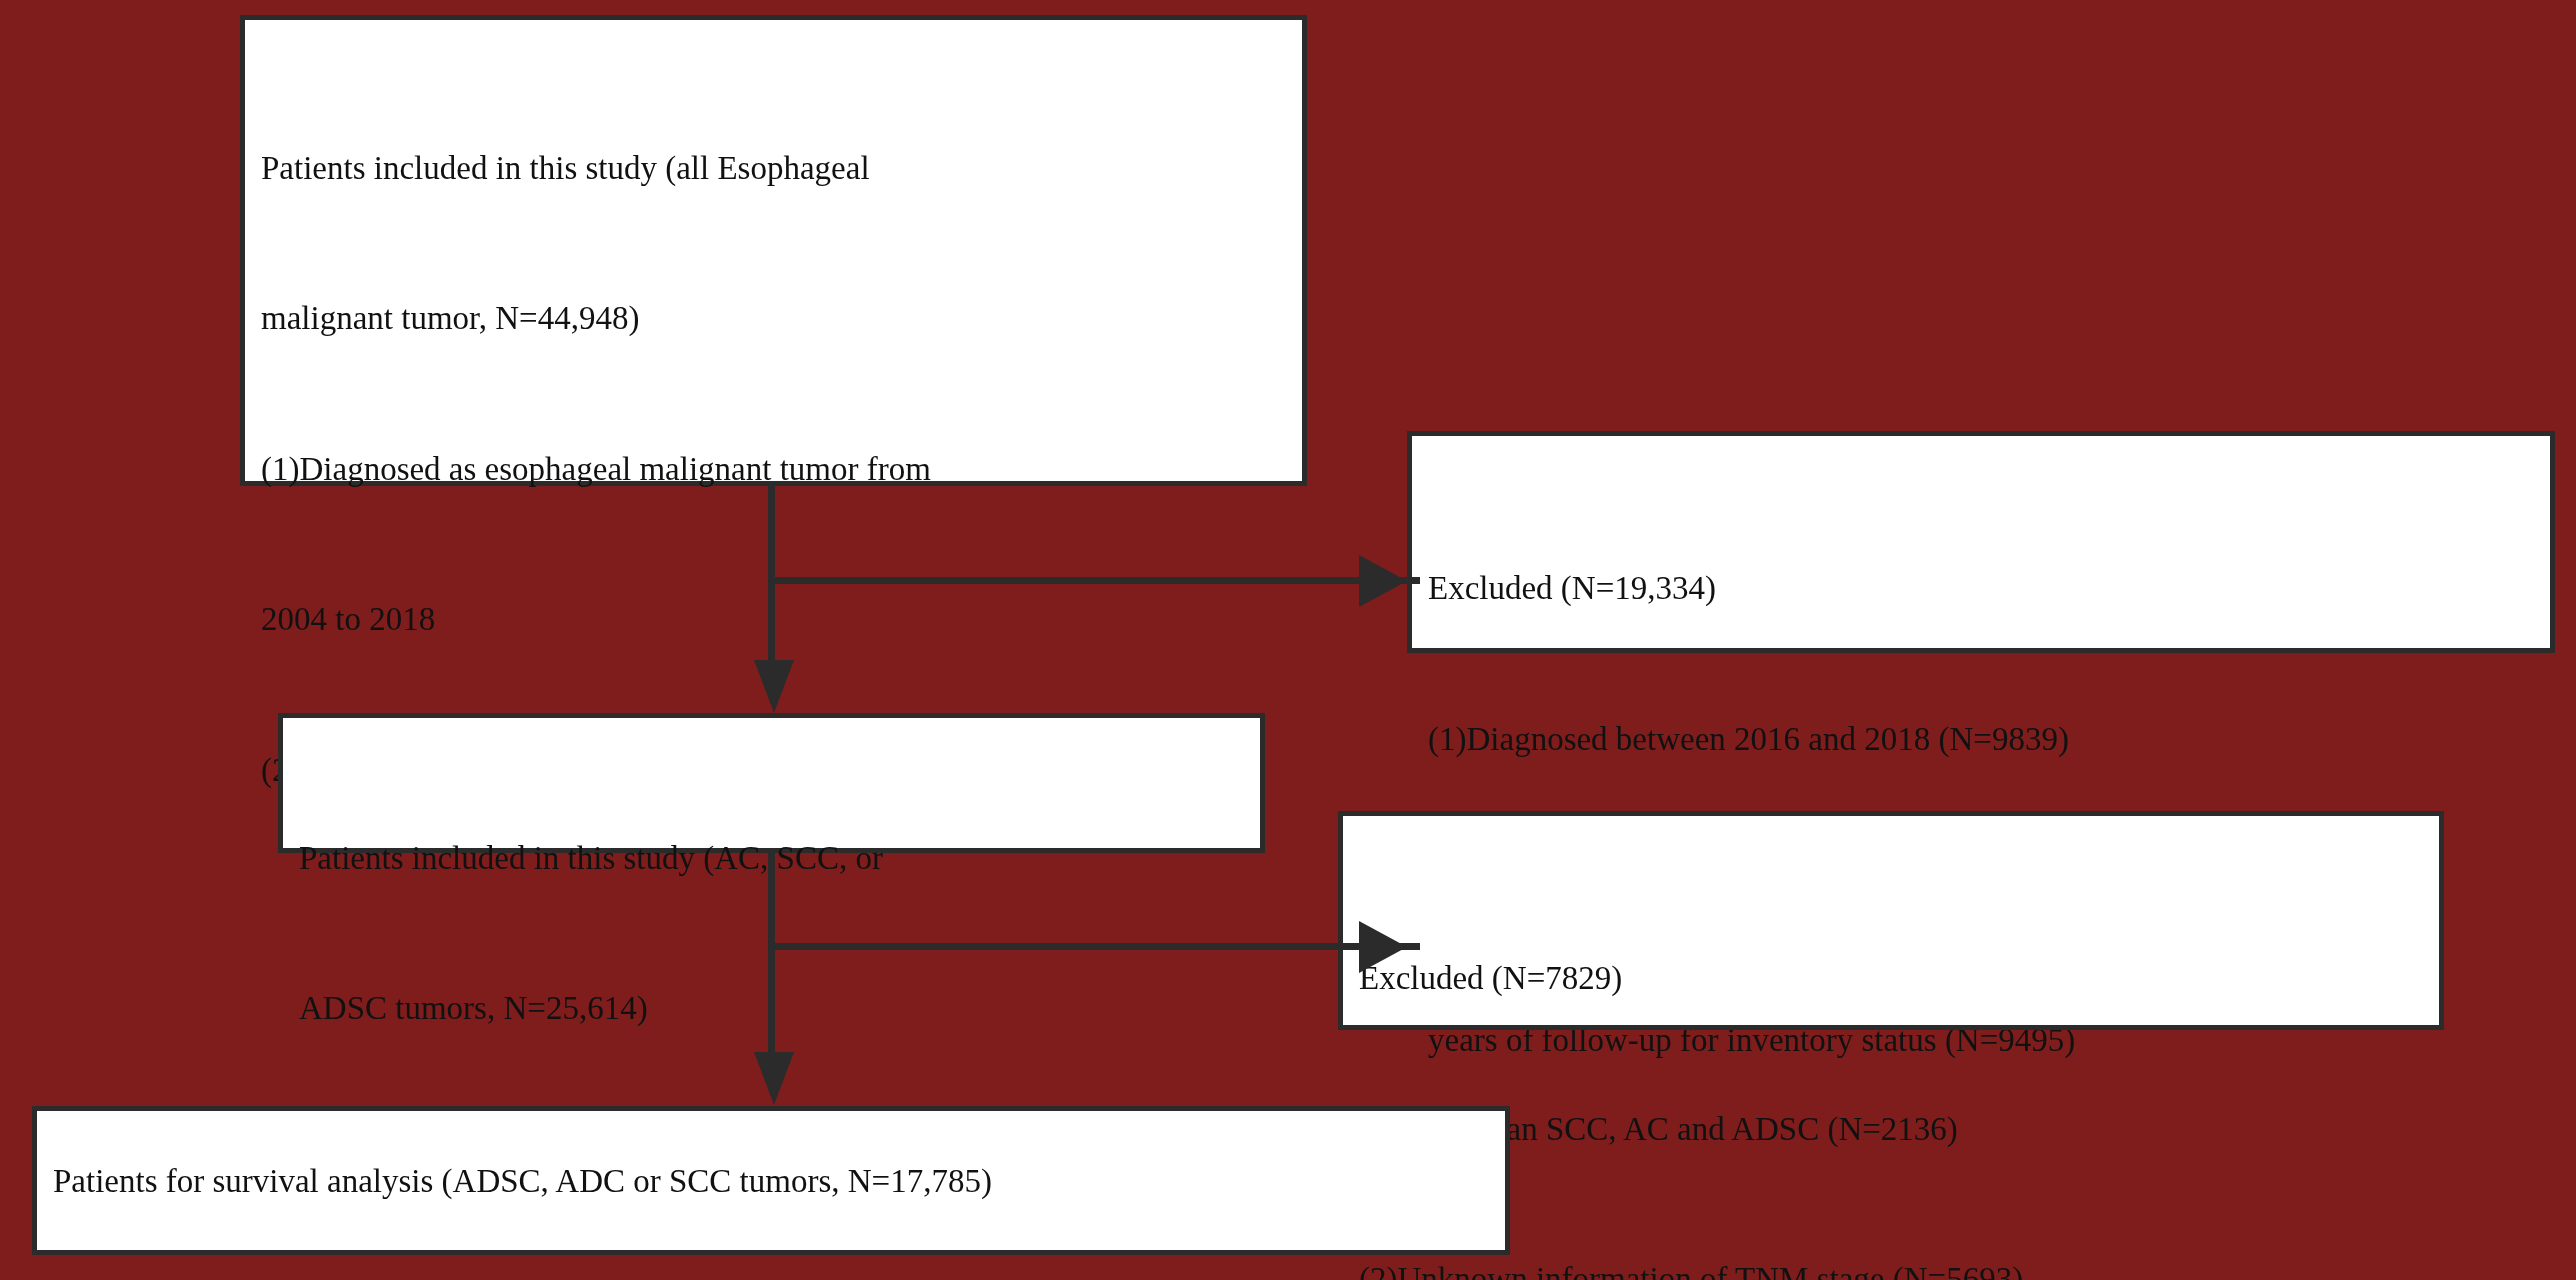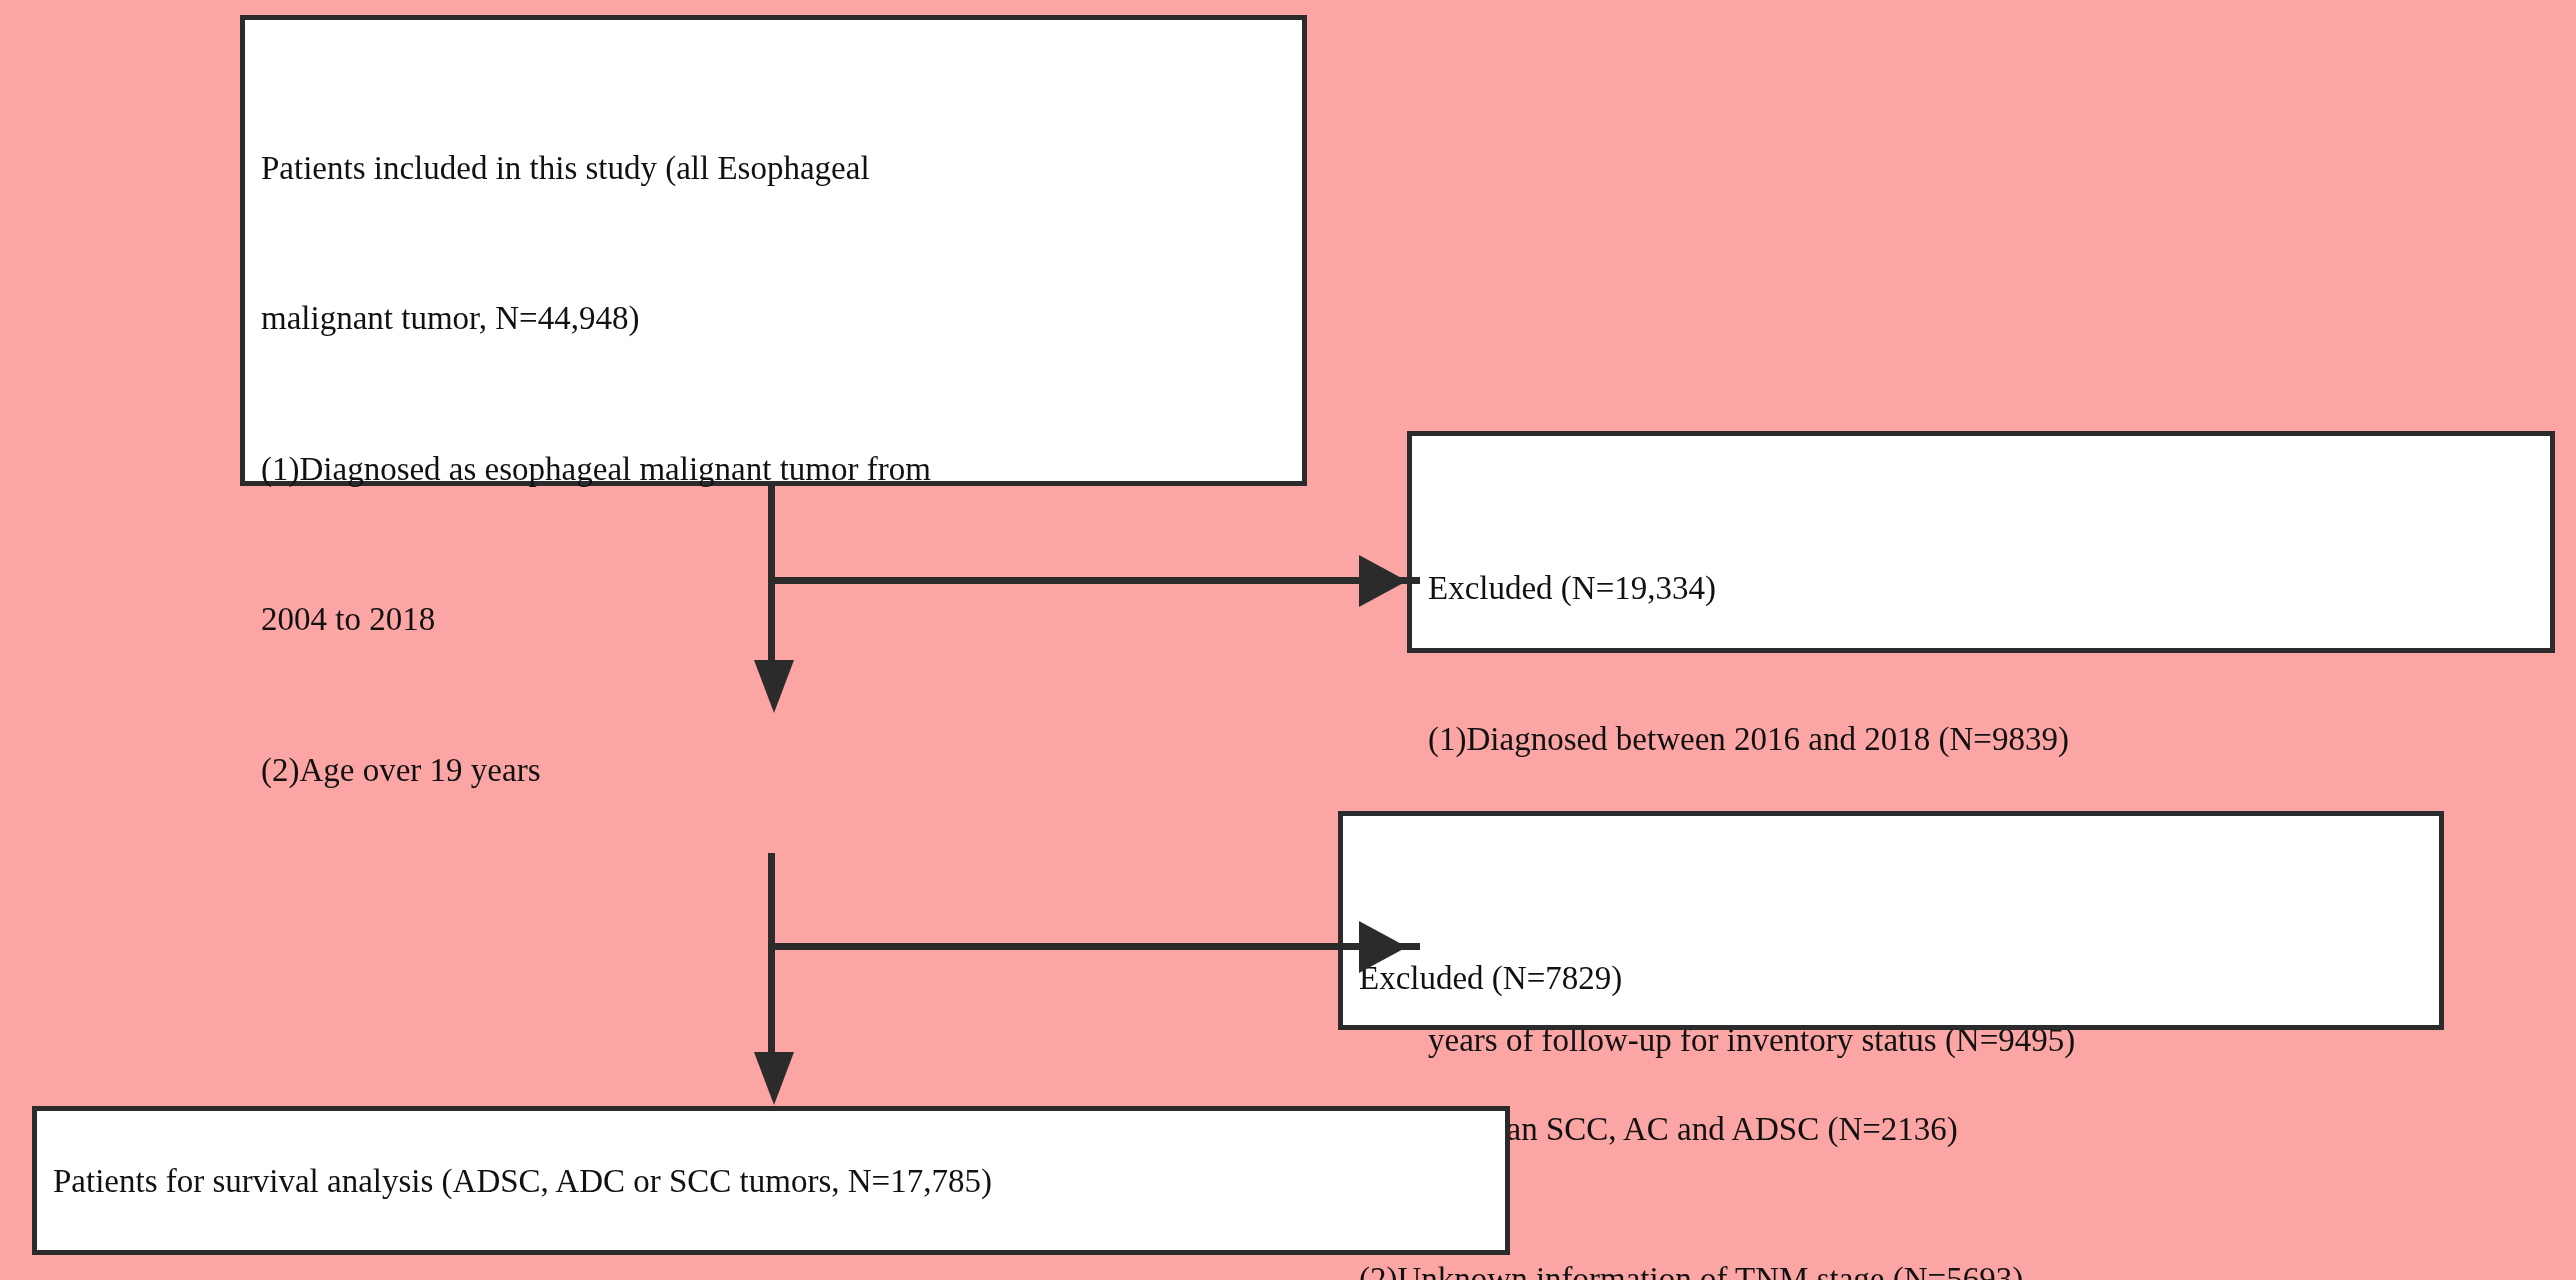--- a/index.html
+++ b/index.html
@@ -5,21 +5,21 @@
 <style>
   html, body {
     margin: 0;
     padding: 0;
     background: #ffffff;
   }
   #canvas {
     position: relative;
     width: 2576px;
     height: 1280px;
-    background: #fca5a5;
+    background: #7f1d1d;
     font-family: "Liberation Serif", "DejaVu Serif", serif;
     overflow: hidden;
   }
   .node {
     position: absolute;
     box-sizing: border-box;
     background: #ffffff;
     border: 5.5px solid #2b2b2b;
     color: #111111;
   }
@@ -110,20 +110,26 @@
 
   <div class="node" id="box-excluded-one">
     <div class="node-text">
       <span class="ln">Excluded (N=19,334)</span>
       <span class="ln">(1)Diagnosed between 2016 and 2018 (N=9839)</span>
       <span class="ln">(2)Died within 1 month of diagnosis or had less than 5</span>
       <span class="ln">years of follow-up for inventory status (N=9495)</span>
     </div>
   </div>
 
+  <div class="node" id="box-cohort-histo">
+    <div class="node-text">
+      <span class="ln">Patients included in this study (AC, SCC, or</span>
+      <span class="ln">ADSC tumors, N=25,614)</span>
+    </div>
+  </div>
 
   <div class="node" id="box-excluded-two">
     <div class="node-text">
       <span class="ln">Excluded (N=7829)</span>
       <span class="ln">(1)Other than SCC, AC and ADSC (N=2136)</span>
       <span class="ln">(2)Unknown information of TNM stage (N=5693)</span>
     </div>
   </div>
 
   <div class="node" id="box-final-cohort">

